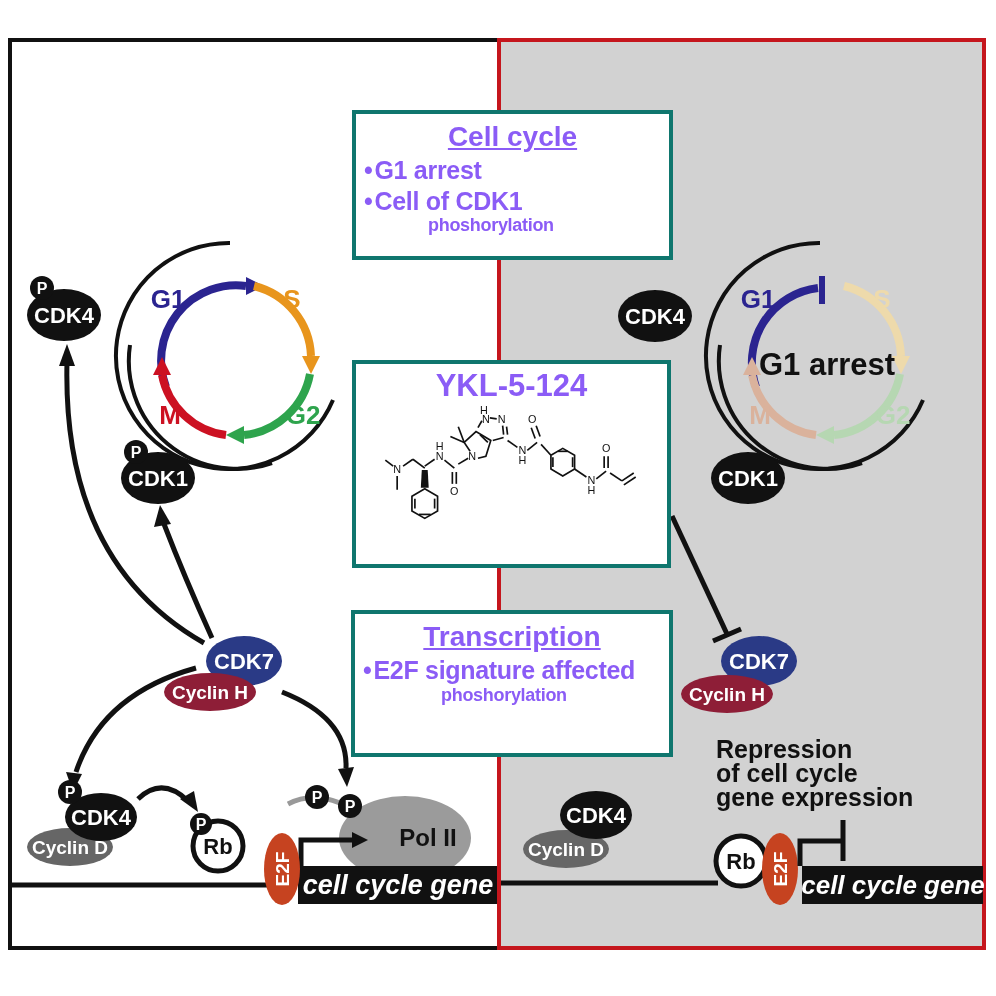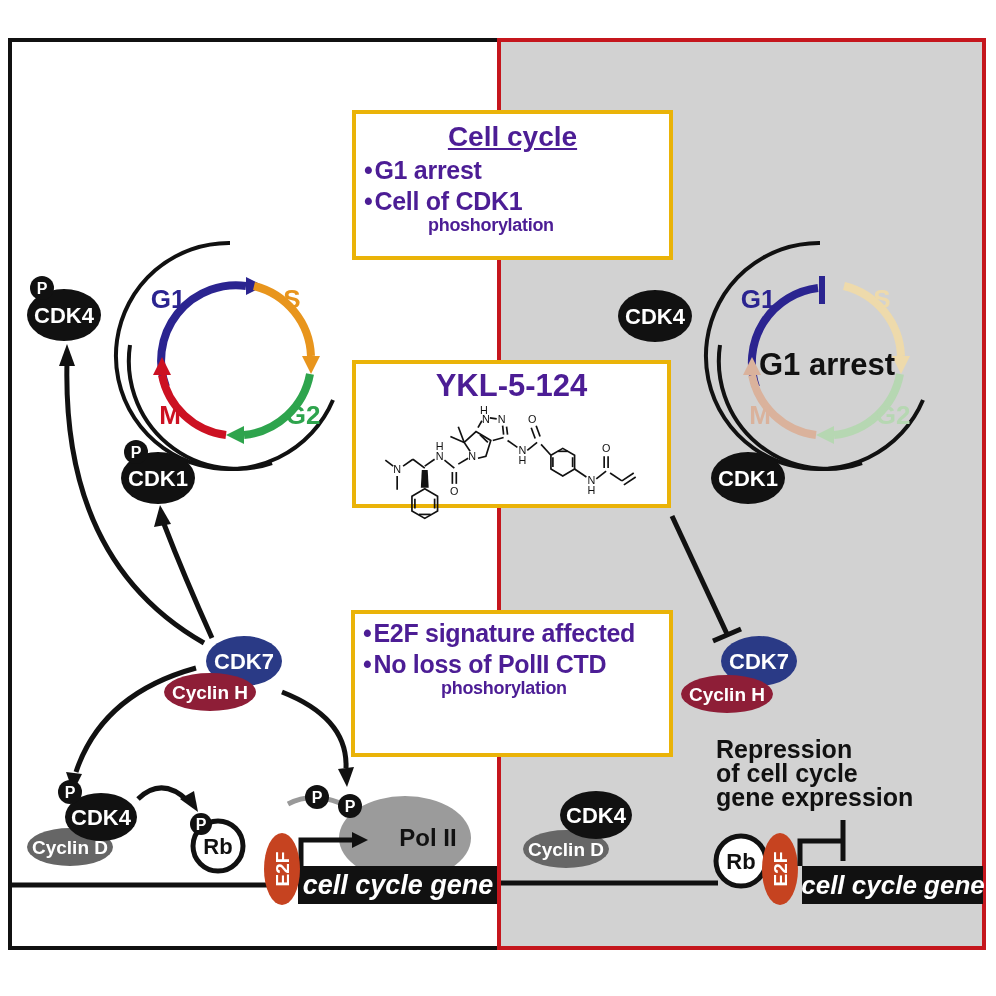--- a/index.html
+++ b/index.html
@@ -4,24 +4,24 @@
 <style>
   html,body{margin:0;padding:0;background:#ffffff;}
   body{width:996px;height:996px;position:relative;font-family:"Liberation Sans",sans-serif;}
   .canvas{position:absolute;inset:0;}
   .half{position:absolute;box-sizing:border-box;}
   .half.left{left:8px;top:38px;width:489px;height:912px;background:#ffffff;
     border:4px solid #111;border-right:none;}
   .half.right{left:497px;top:38px;width:489px;height:912px;background:#d2d2d2;
     border:4px solid #c5161d;}
   svg.overlay{position:absolute;left:0;top:0;width:996px;height:996px;}
-  .pbox{position:absolute;background:#ffffff;border:4px solid #eab308;box-sizing:border-box;
-    color:#4c1d95;}
+  .pbox{position:absolute;background:#ffffff;border:4px solid #0f766e;box-sizing:border-box;
+    color:#8b5cf6;}
   .box-cellcycle{left:352px;top:110px;width:321px;height:150px;}
-  .box-compound{left:352px;top:360px;width:319px;height:148px;text-align:center;}
+  .box-compound{left:352px;top:360px;width:319px;height:208px;text-align:center;}
   .box-transcription{left:351px;top:610px;width:322px;height:147px;}
   .box-title{font-weight:bold;text-align:center;text-decoration:underline;
     font-size:28px;margin-top:8px;line-height:1.05;}
   .compound-title{text-decoration:none;font-size:31px;margin-top:6px;}
   .bullets{padding-left:8px;margin-top:4px;}
   .bullet{font-weight:bold;font-size:25px;line-height:1.22;letter-spacing:-0.3px;}
   .bullet::before{content:"\2022";margin-right:2px;}
   .cont{font-weight:bold;font-size:18px;line-height:1.1;letter-spacing:-0.3px;}
   .cont.c1{margin-left:64px;}
   .cont.c2{margin-left:78px;}
@@ -230,19 +230,19 @@
       <text x="161" y="50" class="atom">N</text>
       <text x="161" y="60" class="atom">H</text>
       <text x="171" y="18" class="atom">O</text>
       <text x="231" y="80" class="atom">N</text>
       <text x="231" y="90" class="atom">H</text>
       <text x="246" y="48" class="atom">O</text>
     </svg>
   </div>
 
   <div class="pbox box-transcription">
+    <div class="box-title">Transcription</div>
     <div class="bullets">
       <div class="bullet">E2F signature affected</div>
-      <div class="bullet">No loss of PolII CTD</div>
       <div class="cont c2">phoshorylation</div>
     </div>
   </div>
 </div>
 
 </body></html>

